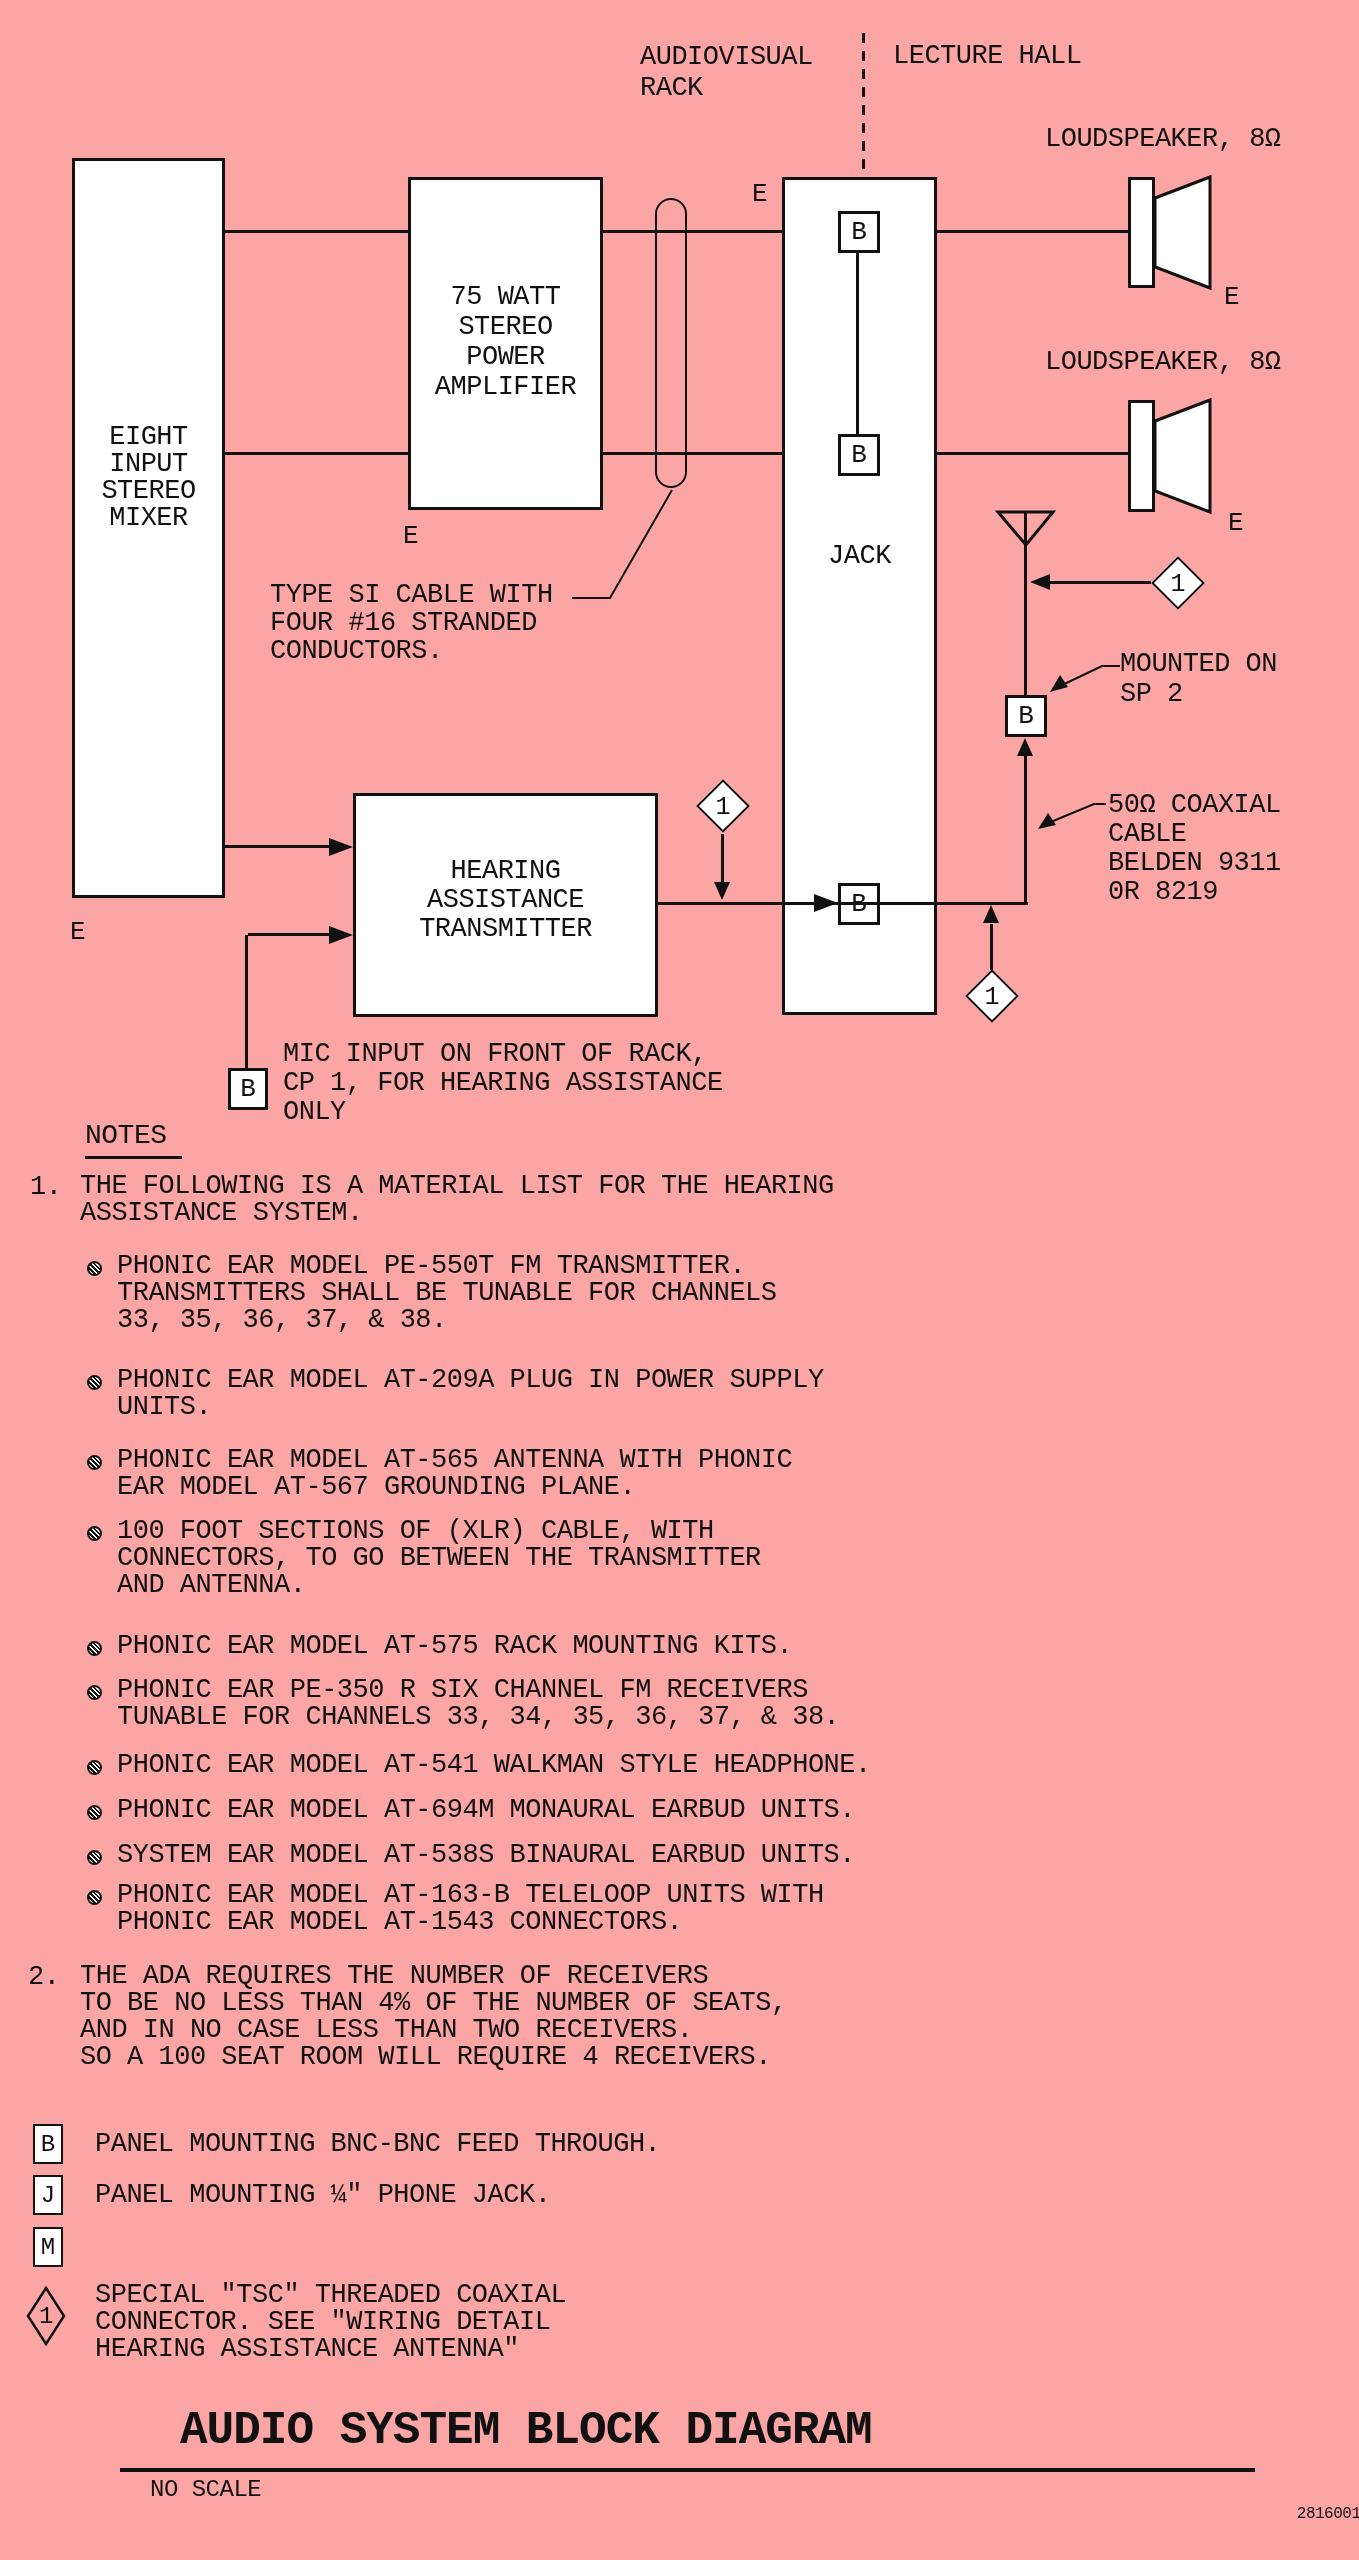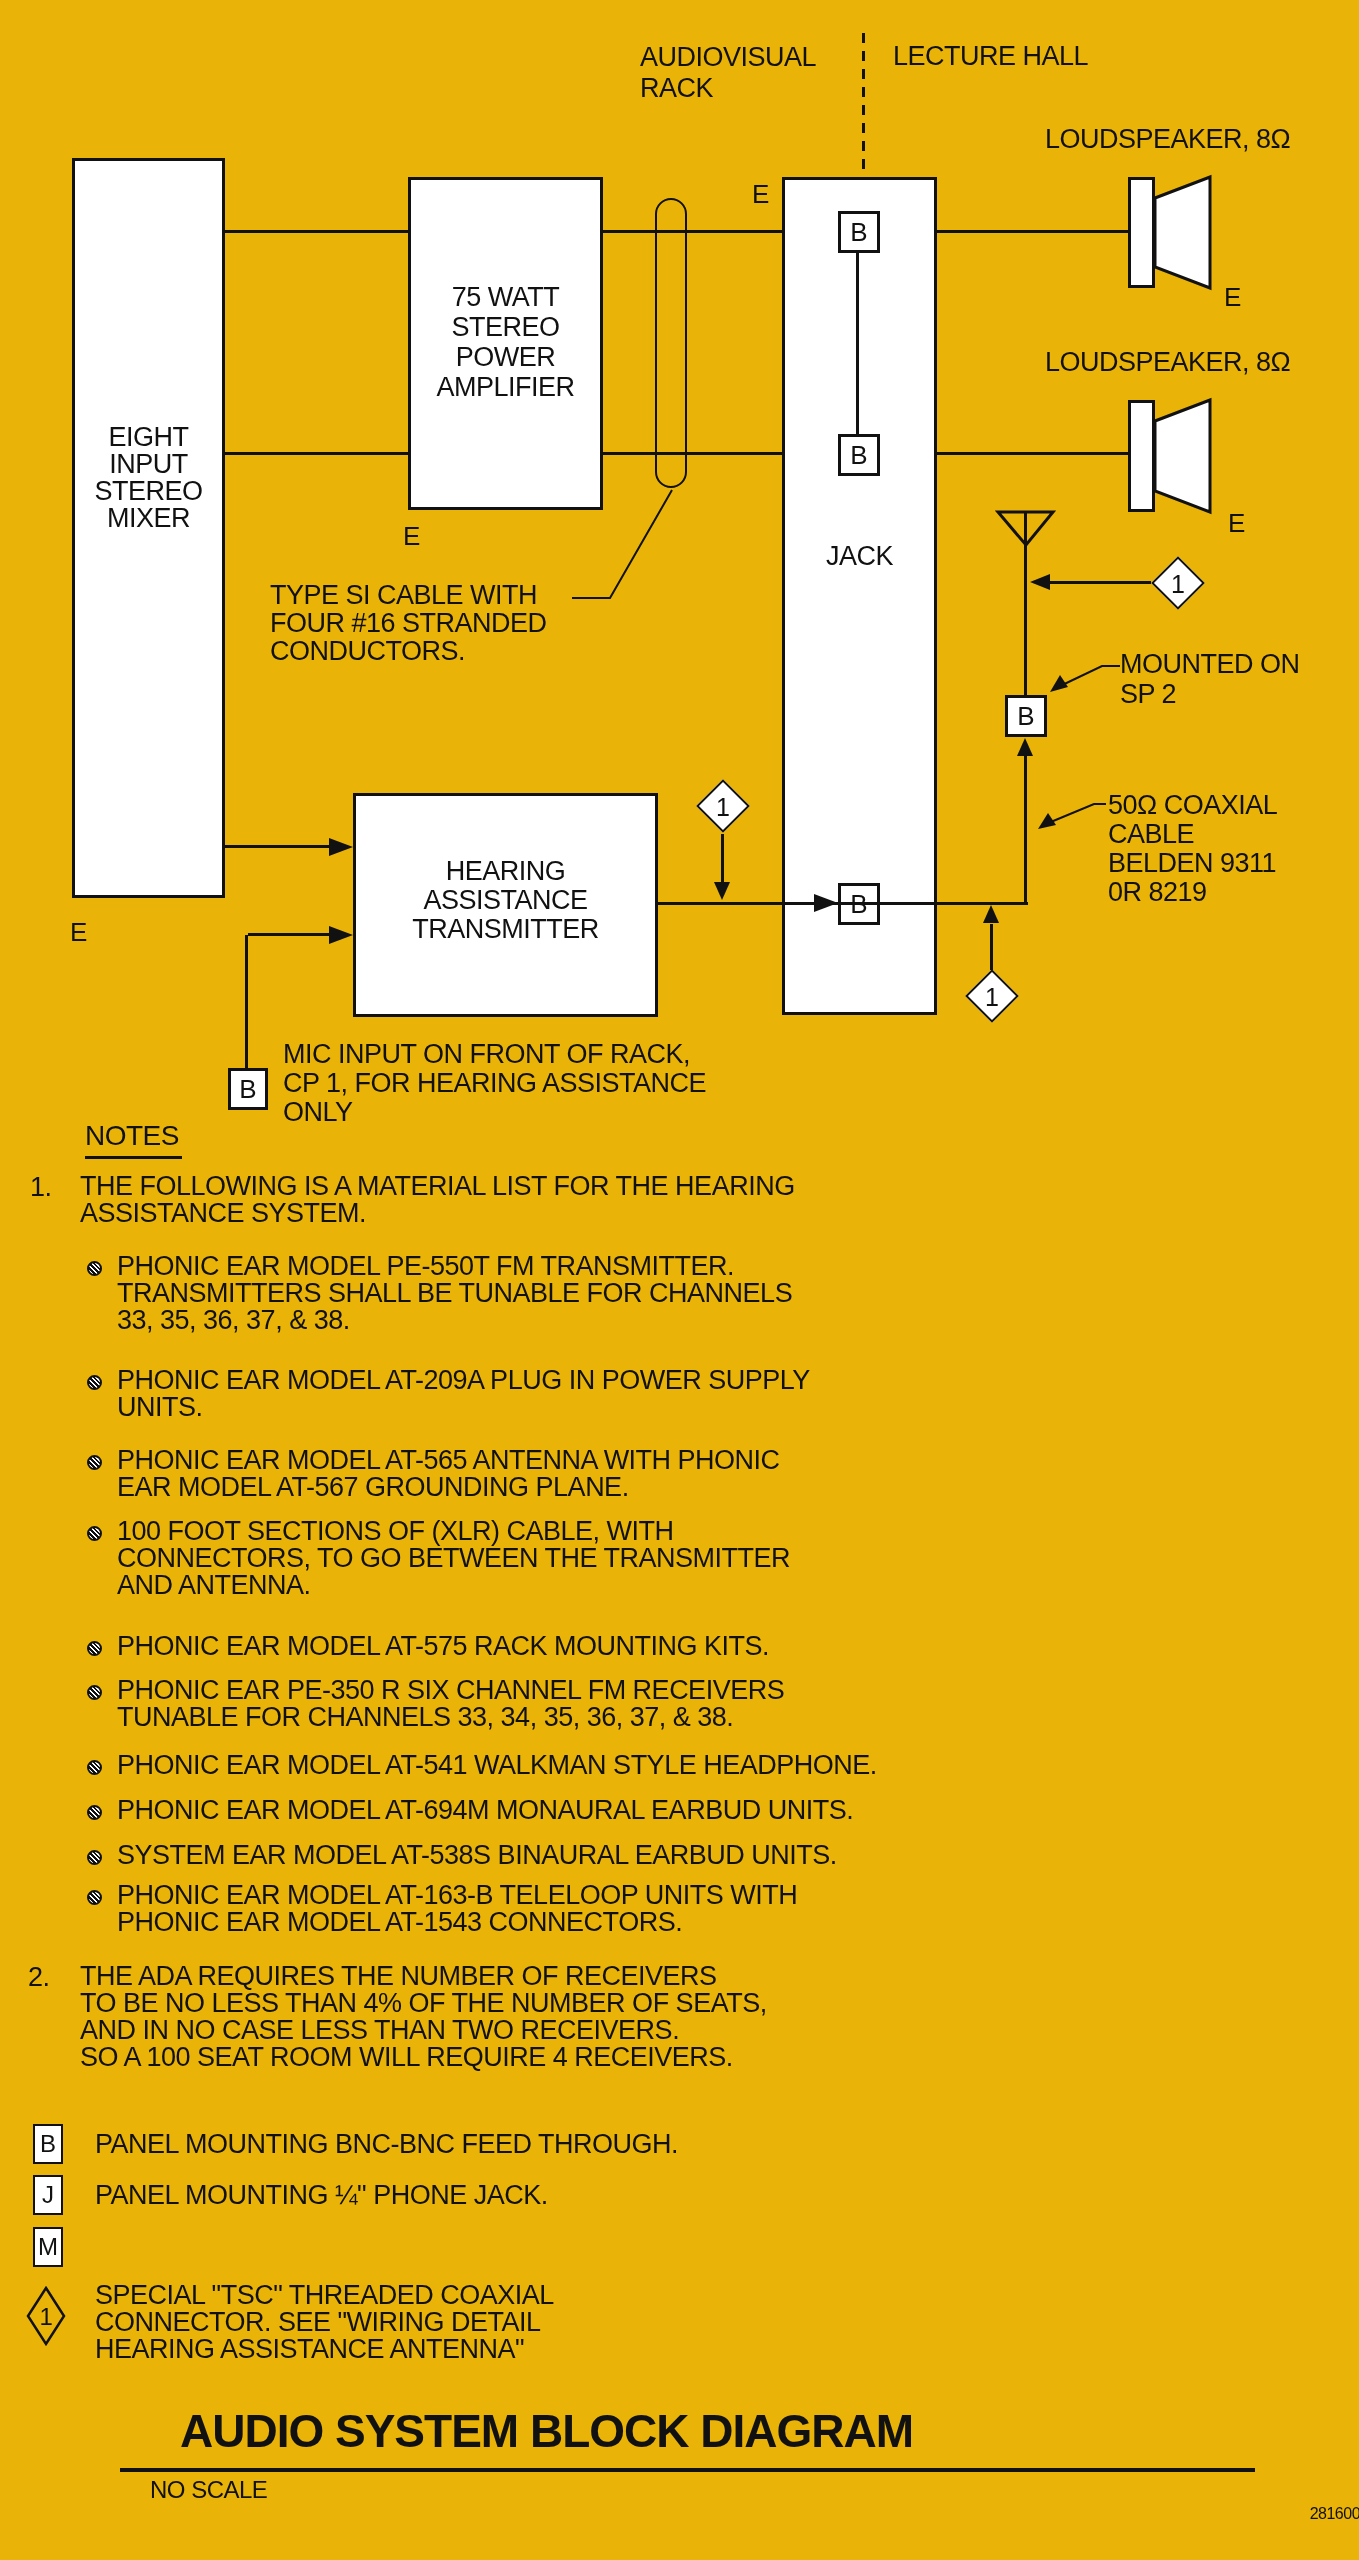--- a/index.html
+++ b/index.html
@@ -1,17 +1,17 @@
 <!DOCTYPE html>
 <html><head>
 <meta charset="utf-8">
 <style>
   html,body{margin:0;padding:0;background:#ffffff;}
-  #sheet{position:relative;width:1359px;height:2560px;background:#eab308;
-         font-family:Liberation Sans, sans-serif;color:#111;overflow:hidden;}
+  #sheet{position:relative;width:1359px;height:2560px;background:#fca5a5;
+         font-family:Liberation Mono, monospace;color:#111;overflow:hidden;}
   .txt{position:absolute;font-size:27px;letter-spacing:-0.5px;line-height:28px;
        white-space:pre-line;color:#111;}
   .ctr{text-align:center;}
   .box{position:absolute;border:3px solid #111;background:#fff;box-sizing:border-box;}
   .bbox{position:absolute;border:3px solid #111;background:#fff;box-sizing:border-box;
         display:flex;align-items:center;justify-content:center;font-size:26px;}
   .wire{position:absolute;background:#111;}
   .diam{position:absolute;width:38px;height:38px;border:2.5px solid #111;background:#fff;
         transform:rotate(45deg);box-sizing:border-box;}
   .dlab{position:absolute;width:38px;text-align:center;font-size:25px;}

